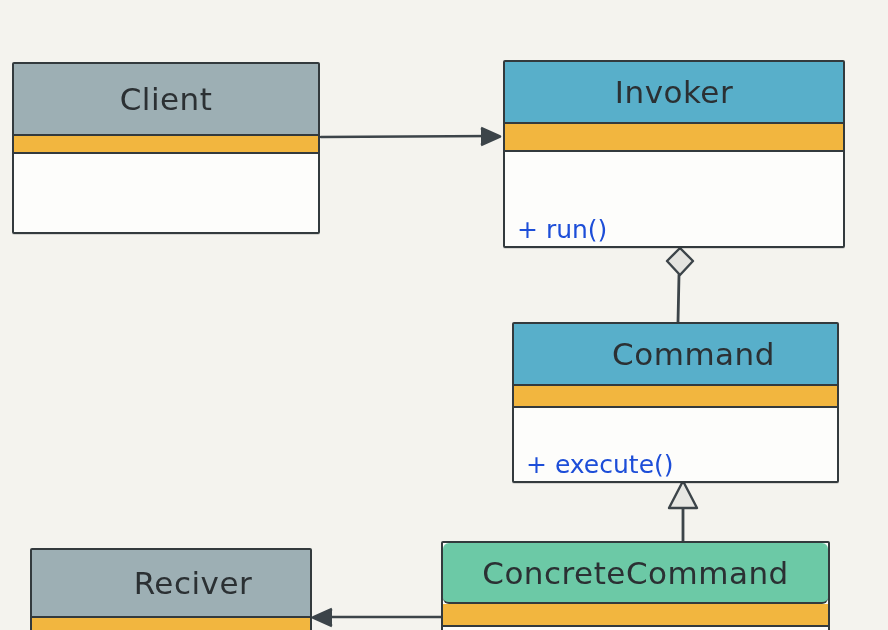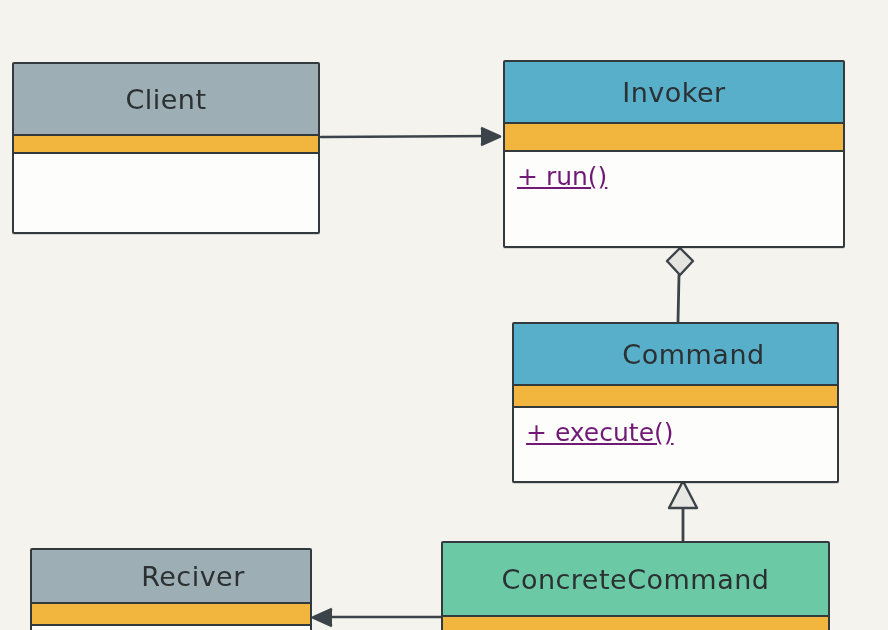--- a/index.html
+++ b/index.html
@@ -39,27 +39,26 @@
   }
   .uml-band {
     box-sizing: border-box;
     background: #f2b63f;
     border-bottom: 2.5px solid #333a3d;
   }
   .uml-body {
     box-sizing: border-box;
     background: #fdfdfb;
     display: flex;
-    align-items: flex-start;
+    align-items: flex-end;
     padding: 10px 12px 0 12px;
-    color: #701a75;
-    text-decoration: underline;
+    color: #1d4ed8;
   }
   .title-text {
-    font-size: 27px;
+    font-size: 31px;
     font-family: "DejaVu Sans", sans-serif;
     font-weight: 400;
     white-space: nowrap;
   }
   .member-text {
     font-size: 25px;
     font-family: "DejaVu Sans", sans-serif;
     font-weight: 400;
     white-space: nowrap;
   }
@@ -126,28 +125,28 @@
     <div class="uml-header hdr-blue" style="height:62px;padding-left:36px;">
       <span class="title-text">Command</span>
     </div>
     <div class="uml-band" style="height:22px;"></div>
     <div class="uml-body" style="height:71px;">
       <span class="member-text">+ execute()</span>
     </div>
   </div>
 
   <div class="uml-box" style="left:441px; top:541px; width:389px; height:95px;">
-    <div class="uml-header hdr-green" style="height:74px;">
+    <div class="uml-header hdr-green" style="height:61px;border-radius:6px;">
       <span class="title-text">ConcreteCommand</span>
     </div>
     <div class="uml-band" style="height:23px;"></div>
     <div class="uml-body" style="height:11px;"></div>
   </div>
 
   <div class="uml-box" style="left:30px; top:548px; width:282px; height:88px;">
-    <div class="uml-header hdr-gray" style="height:54px;padding-left:44px;">
+    <div class="uml-header hdr-gray" style="height:68px;padding-left:44px;">
       <span class="title-text">Reciver</span>
     </div>
     <div class="uml-band" style="height:22px;"></div>
     <div class="uml-body" style="height:12px;"></div>
   </div>
 
 </div>
 
 </body></html>

